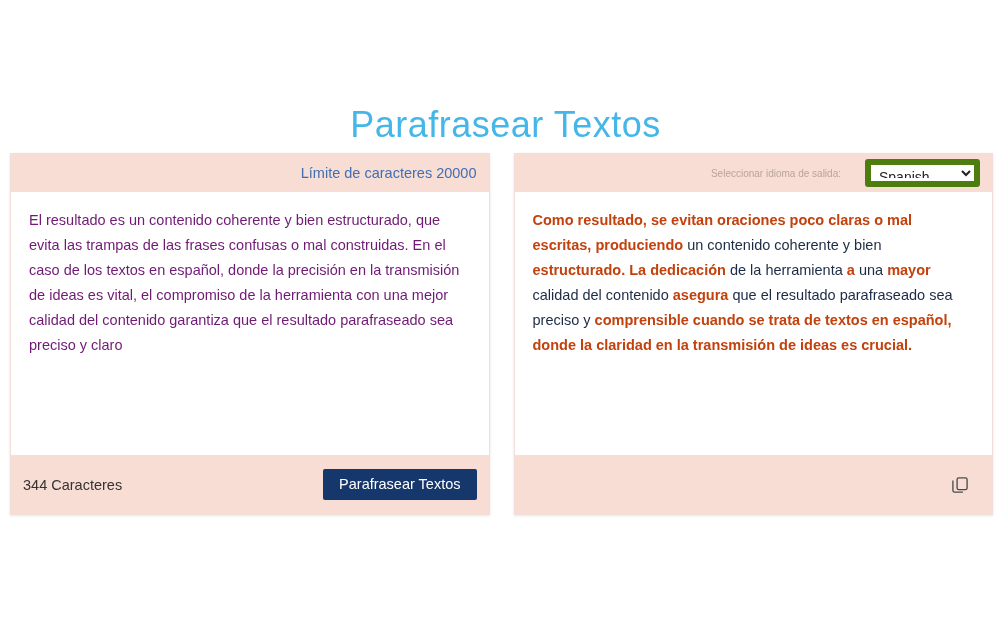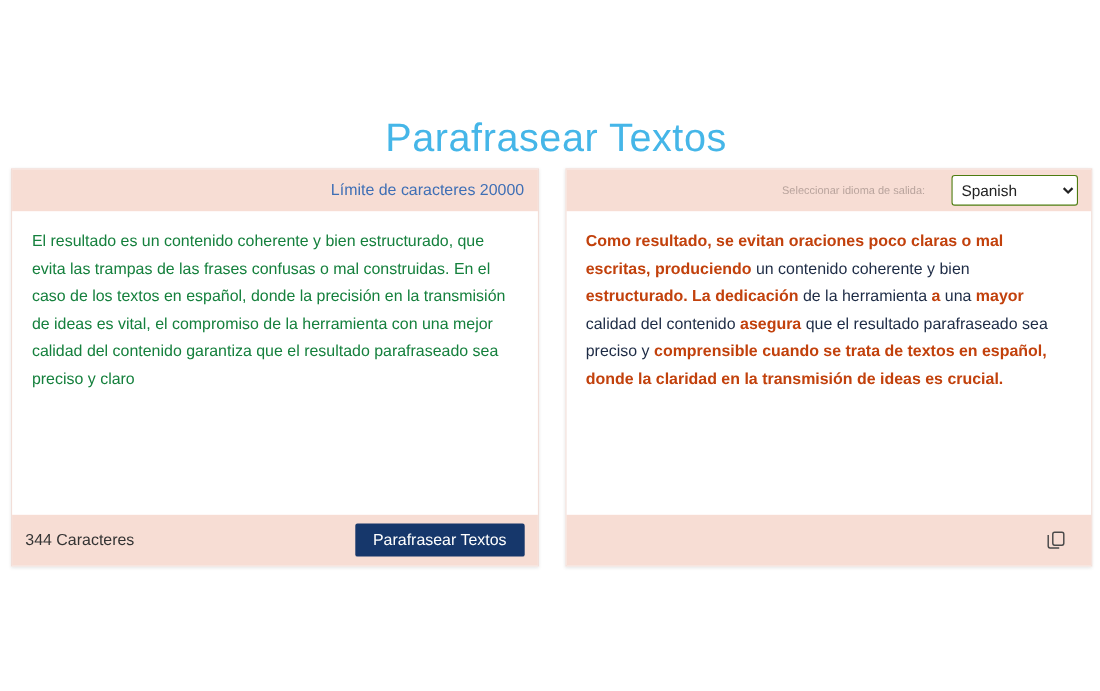--- a/index.html
+++ b/index.html
@@ -71,52 +71,52 @@
   }
   .lang-label {
     color: #b9a49d;
     font-size: 10px;
     white-space: nowrap;
   }
   .lang-select {
     font-family: "Liberation Sans", sans-serif;
     font-size: 14px;
     padding: 3px 4px;
-    border: 1px solid #4d7c0f;
+    border: 6px solid #4d7c0f;
     border-radius: 3px;
     background: #ffffff;
     color: #222222;
     width: 115px;
     height: 28px;
   }
   .panel-body {
     flex: 1 1 auto;
     padding: 16px 18px;
     box-sizing: border-box;
     overflow: hidden;
   }
   .input-text {
-    color: #15803d;
+    color: #701a75;
     font-size: 14.5px;
     line-height: 25px;
     margin: 0;
   }
   .output-text {
     color: #1d2b45;
     font-size: 14.5px;
     line-height: 25px;
     margin: 0;
   }
   .output-text b {
     color: #c2410c;
     font-weight: 700;
   }
   .panel-footer {
     background: #f7ddd4;
-    height: 46px;
+    height: 59px;
     display: flex;
     align-items: center;
     padding: 0 12px;
     box-sizing: border-box;
   }
   .panel-footer.left {
     justify-content: space-between;
   }
   .panel-footer.right {
     justify-content: flex-end;

